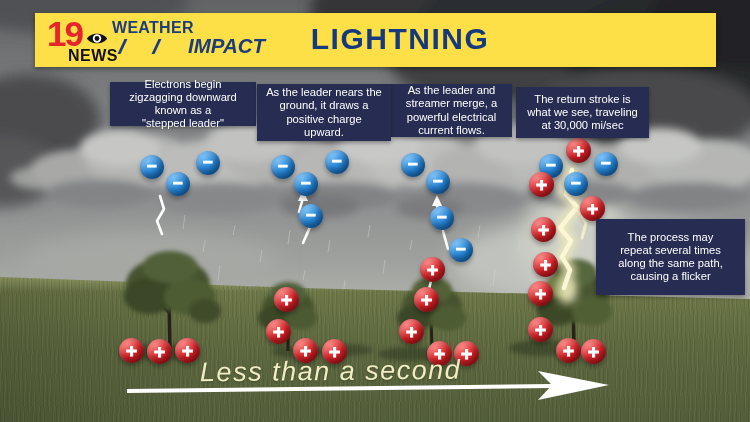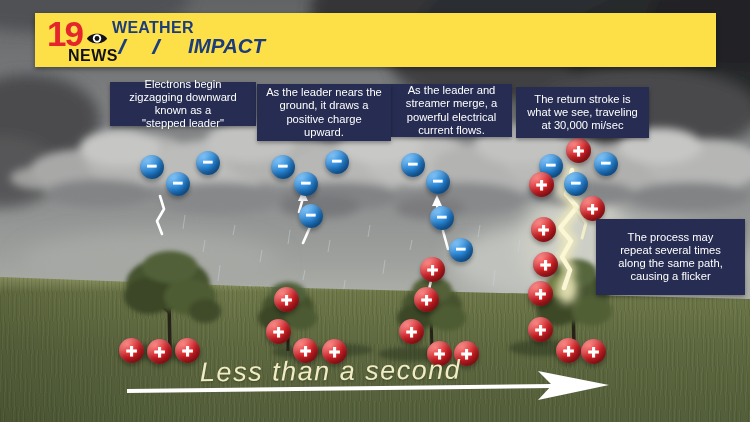--- a/index.html
+++ b/index.html
@@ -304,15 +304,16 @@
     </svg>
     <span class="st-news">NEWS</span>
     <div class="brand">
       <div class="brand-top">WEATHER</div>
       <div class="brand-bot">
         <span class="slash"></span>
         <span class="slash"></span>
         <span>IMPACT</span>
       </div>
     </div>
+    <div class="h-title">LIGHTNING</div>
   </div>
 
 </div>
 
 </body></html>

